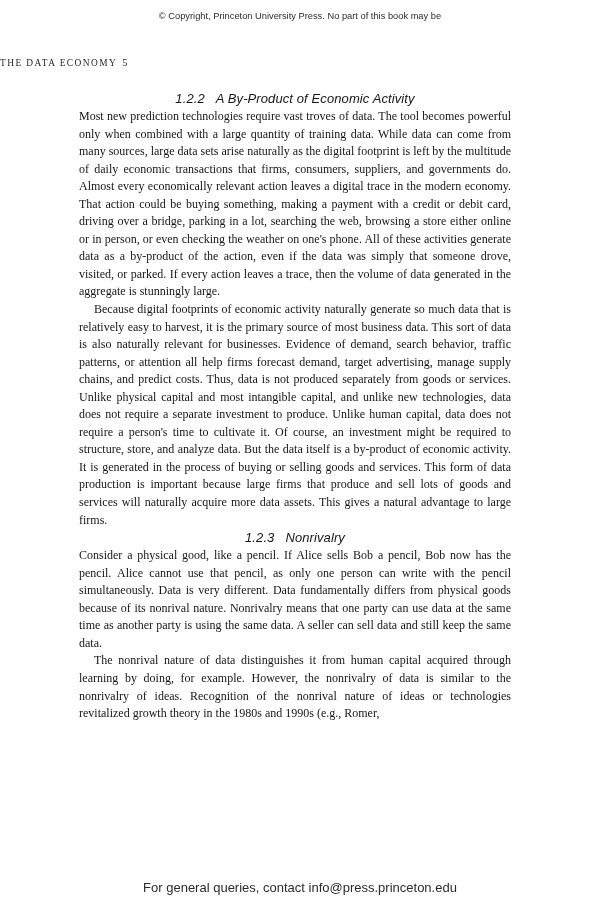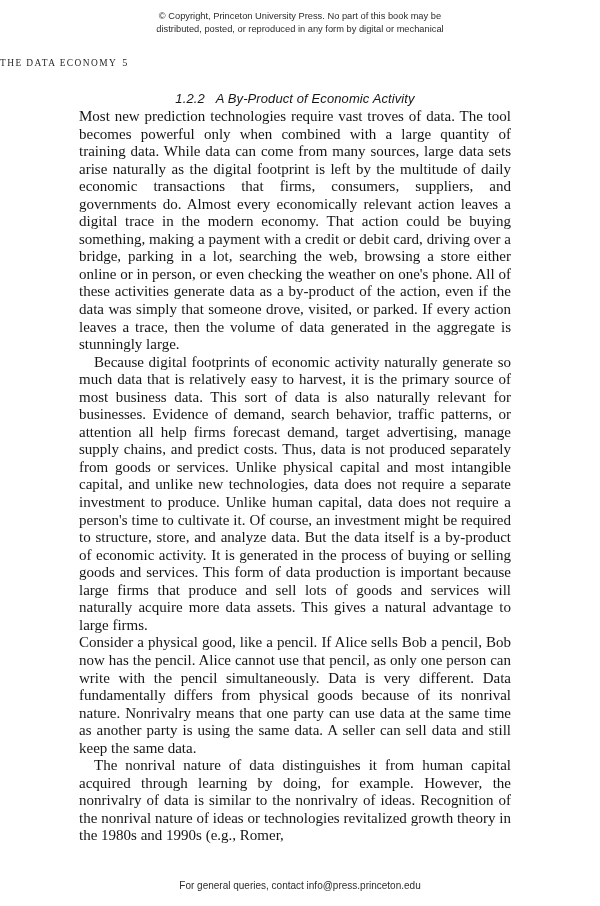--- a/index.html
+++ b/index.html
@@ -77,63 +77,65 @@
   }
   h2.section-heading .sec-num { margin-right: 11px; }
 
   .heading-block-1 { margin: 0 0 12px 0; }
   .heading-block-2 { margin: 45px 0 12px 0; }
 
   p.body-par {
     margin: 0;
     text-align: justify;
     text-justify: inter-word;
-    font-size: 15px;
+    font-size: 12px;
     line-height: 17.55px;
     color: #151515;
     hyphens: manual;
     -webkit-hyphens: manual;
   }
   p.body-par.indent { text-indent: 15px; }
 
   
   .footer-note {
     position: absolute;
     top: 880px;
     left: 0;
     width: 600px;
     text-align: center;
     font-family: "Liberation Sans", "DejaVu Sans", sans-serif;
-    font-size: 10px;
+    font-size: 13px;
     color: #2b2b2b;
   }
 </style>
 </head>
 <body>
 
 <div class="page">
 
   <div class="copyright">
     <span>© Copyright, Princeton University Press. No part of this book may be</span>
-    <span>distributed, posted, or reproduced in any form by digital or mechanical</span>
   </div>
 
   <div class="running-head">
     <span class="rh-title">The Data Economy</span><span class="rh-page">5</span>
   </div>
 
   <div class="content">
 
     <h2 class="section-heading heading-block-1">
       <span class="sec-num">1.2.2</span><span>A By-Product of Economic Activity</span>
     </h2>
 
     <p class="body-par">Most new prediction technologies require vast troves of data. The tool becomes powerful only when combined with a large quantity of training data. While data can come from many sources, large data sets arise naturally as the digital footprint is left by the multitude of daily economic transactions that firms, consumers, suppliers, and governments do. Almost every economically relevant action leaves a digital trace in the modern economy. That action could be buying something, making a payment with a credit or debit card, driving over a bridge, parking in a lot, searching the web, browsing a store either online or in person, or even checking the weather on one's phone. All of these activities generate data as a by-product of the action, even if the data was simply that someone drove, visited, or parked. If every action leaves a trace, then the volume of data generated in the aggregate is stunningly large.</p>
     <p class="body-par indent">Because digital footprints of economic activity naturally generate so much data that is relatively easy to harvest, it is the primary source of most business data. This sort of data is also naturally relevant for businesses. Evidence of demand, search behavior, traffic patterns, or attention all help firms forecast demand, target advertising, manage supply chains, and predict costs. Thus, data is not produced separately from goods or services. Unlike physical capital and most intangible capital, and unlike new technologies, data does not require a separate investment to produce. Unlike human capital, data does not require a person's time to cultivate it. Of course, an investment might be required to structure, store, and analyze data. But the data itself is a by-product of economic activity. It is generated in the process of buying or selling goods and services. This form of data production is important because large firms that produce and sell lots of goods and services will naturally acquire more data assets. This gives a natural advantage to large firms.</p>
 
+    <h2 class="section-heading heading-block-2">
+      <span class="sec-num">1.2.3</span><span>Nonrivalry</span>
+    </h2>
 
     <p class="body-par">Consider a physical good, like a pencil. If Alice sells Bob a pencil, Bob now has the pencil. Alice cannot use that pencil, as only one person can write with the pencil simultaneously. Data is very different. Data fundamentally differs from physical goods because of its nonrival nature. Nonrivalry means that one party can use data at the same time as another party is using the same data. A seller can sell data and still keep the same data.</p>
     <p class="body-par indent">The nonrival nature of data distinguishes it from human capital acquired through learning by doing, for example. However, the nonrivalry of data is similar to the nonrivalry of ideas. Recognition of the nonrival nature of ideas or technologies revitalized growth theory in the 1980s and 1990s (e.g., Romer,</p>
 
   </div>
 
   <div class="footer-note">For general queries, contact info@press.princeton.edu</div>
 
 </div>
 

